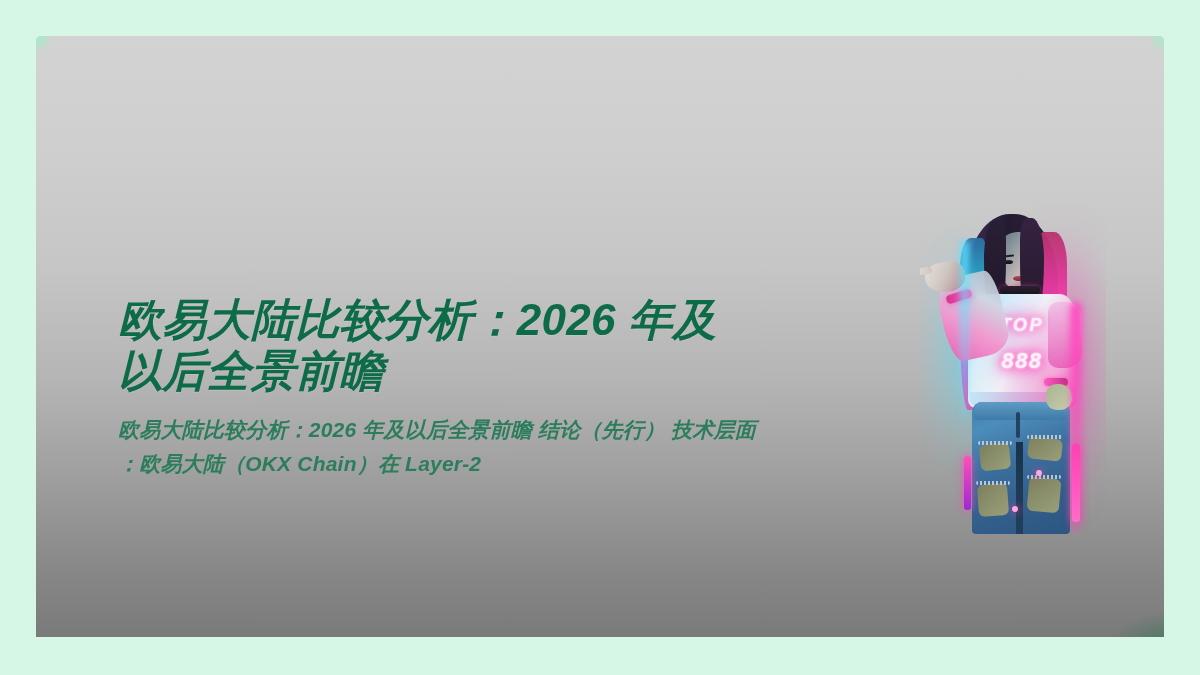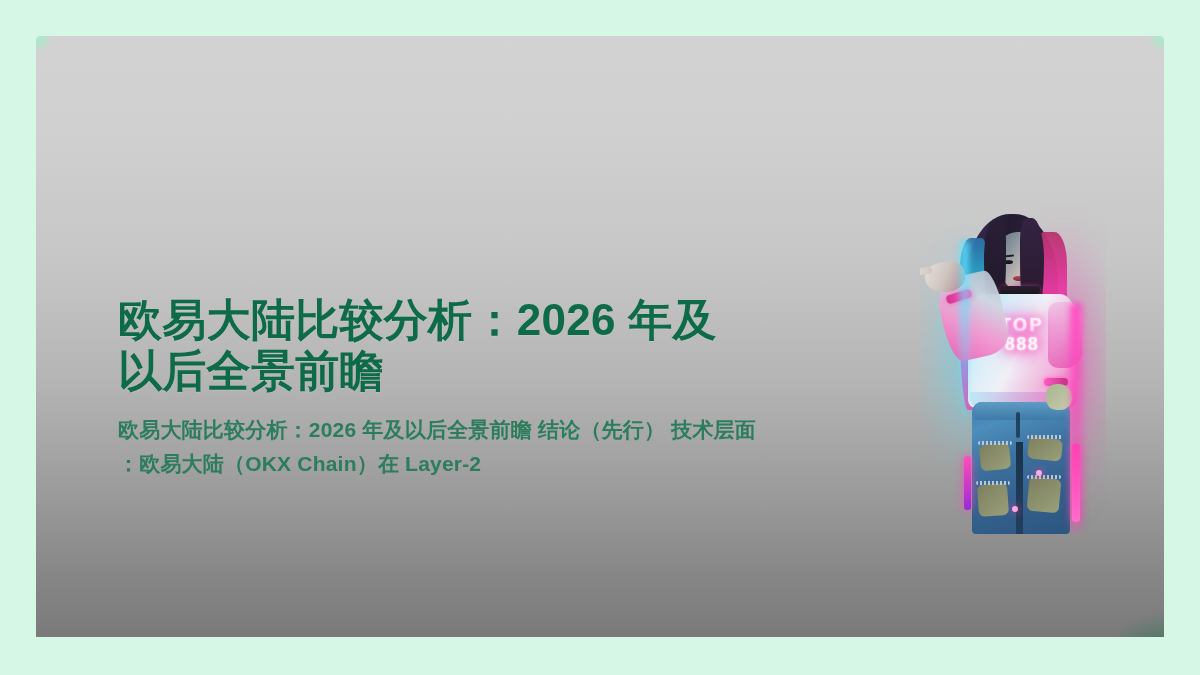--- a/index.html
+++ b/index.html
@@ -27,20 +27,21 @@
     background:linear-gradient(180deg,
         #d3d3d3 0%,
         #cfcfcf 18%,
         #c6c6c6 38%,
         #b4b4b4 58%,
         #9b9b9b 76%,
         #868686 90%,
         #7a7a7a 100%);
     border-radius:5px 5px 0 0;
     overflow:hidden;
+    font-style:italic;
   }
 
   
   #panel::before {
     content:"";
     position:absolute; inset:0;
     background:
       radial-gradient(circle at 0% 0%,   rgba(170,232,200,.85) 0 7px, rgba(170,232,200,0) 16px),
       radial-gradient(circle at 100% 0%, rgba(170,232,200,.80) 0 7px, rgba(170,232,200,0) 16px),
       radial-gradient(ellipse at 101% 102%, rgba(44,116,86,.55) 0 14px, rgba(44,116,86,0) 70px);
@@ -200,21 +201,21 @@
     font-weight:bold;
     line-height:1;
     text-shadow:
        0 0 3px #fff,
        0 0 7px #ff63c8,
        0 0 14px #ff2fb0,
        0 0 22px #ff2fb0;
     pointer-events:none;
   }
   .neon-top { font-size:18px; letter-spacing:2.5px; }
-  .neon-num { font-size:18px; letter-spacing:1.5px; margin-top:1px; }
+  .neon-num { font-size:22px; letter-spacing:1.5px; margin-top:16px; }
 
   
   .arm {
     position:absolute; left:22px; top:68px;
     width:62px; height:84px;
     background:linear-gradient(40deg,
        rgba(236,92,180,.95) 0%,
        rgba(242,150,206,.95) 38%,
        rgba(206,214,226,.95) 70%,
        rgba(176,188,200,.95) 100%);

